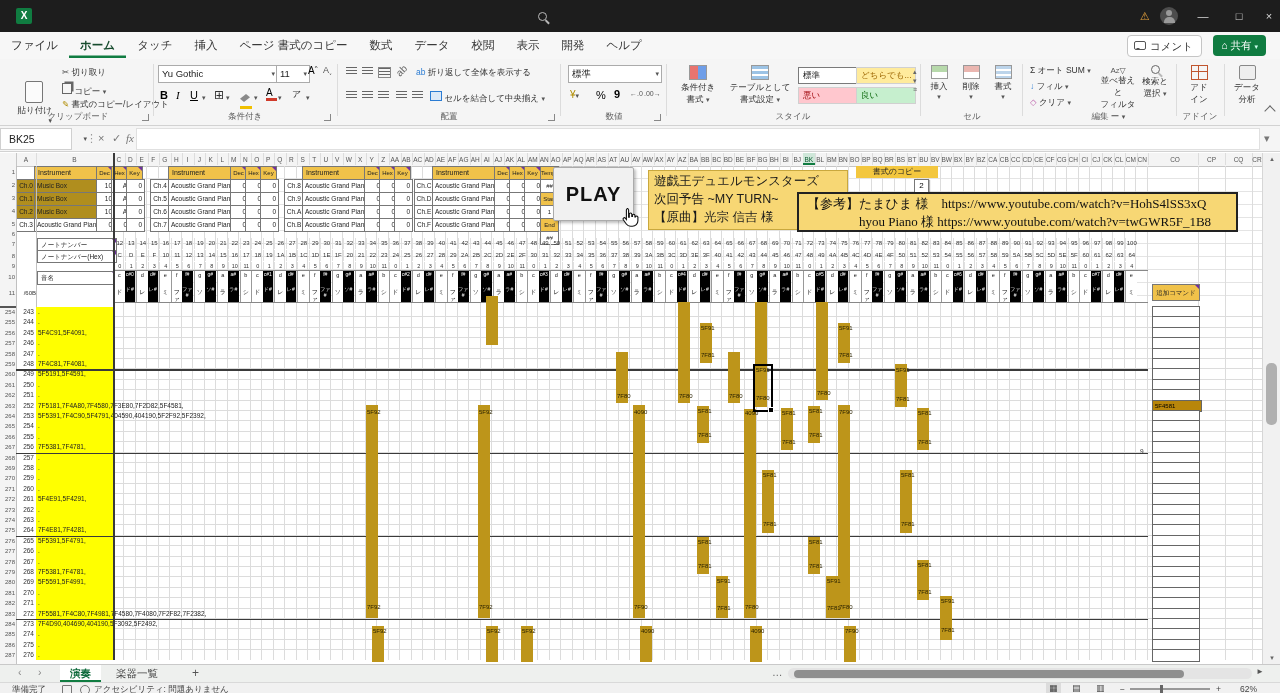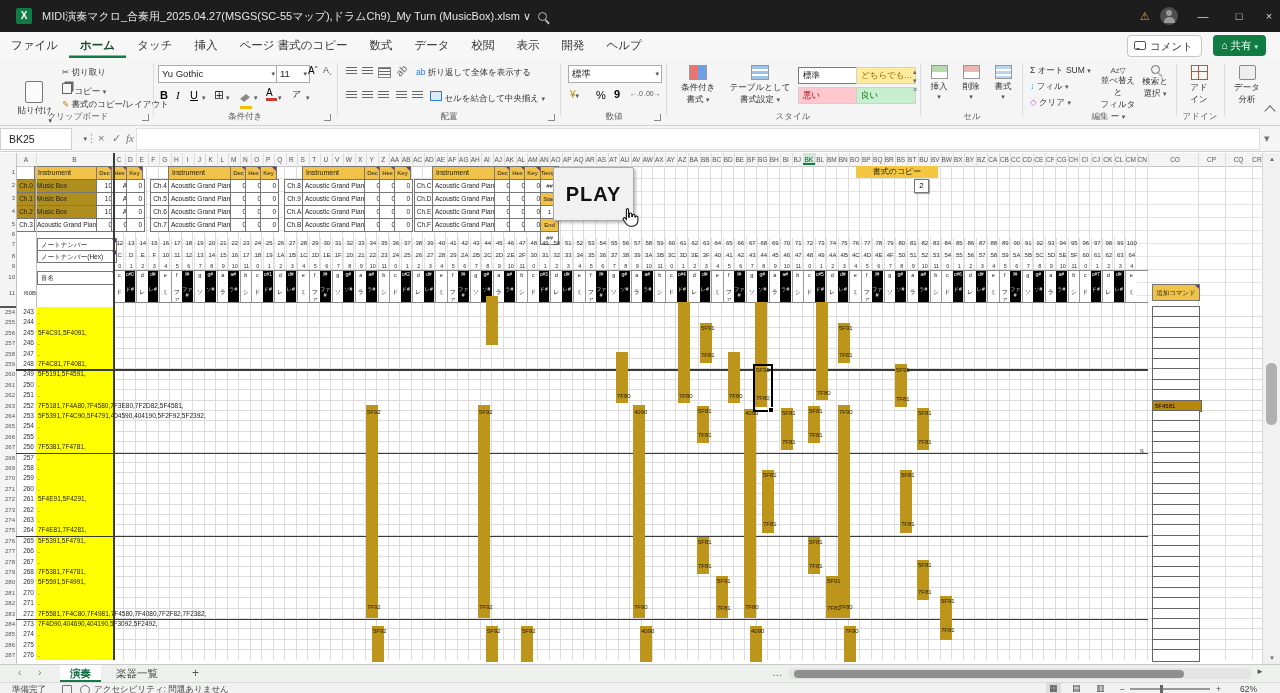--- a/index.html
+++ b/index.html
@@ -93,21 +93,20 @@
   #zoomtrack{position:absolute;left:1130px;top:5px;width:80px;height:1.5px;background:#999;}
   #zoomthumb{position:absolute;left:1160px;top:1.5px;width:3px;height:8px;background:#666;}
 </style>
 </head>
 <body>
 
 <div id="app">
 
   <div id="titlebar">
     <div id="xl-icon">X</div>
-    <div id="doc-title">MIDI演奏マクロ_合奏用_2025.04.27(MSGS(SC-55マップ),ドラムCh9)_My Turn (MusicBox).xlsm ∨</div>
     <span class="mag" style="left:538px;top:12px;"></span>
     <div class="tb-ic" style="left:1128px;color:#e8a33d;">⚠</div>
     <div id="avatar"></div>
     <div class="tb-ic" style="left:1186px;">—</div>
     <div class="tb-ic" style="left:1222px;">□</div>
     <div class="tb-ic" style="left:1258px;width:22px;">×</div>
   </div>
 
   <div id="menubar">
     <div id="menu-tabs">
@@ -1344,20 +1343,29 @@
         <div class="barlab" style="left: 918px; top: 436px;">7F81</div>
         <div class="bar" style="left: 940px; top: 443px; width: 11.5px; height: 44px;"></div>
         <div class="barlab" style="left: 941px; top: 445px;">5F91</div>
         <div class="barlab" style="left: 941px; top: 474px;">7F81</div>
       </div>
 
     <div id="play-btn">PLAY</div>
     <svg class="abs" style="left:620px;top:54px;z-index:9;" width="20" height="22" viewBox="0 0 20 22">
       <path d="M7 1.5c1 0 1.6.7 1.6 1.6v7h.7V7.3c0-.8.6-1.3 1.3-1.3s1.2.5 1.2 1.3v2.1h.7v-1c0-.7.5-1.2 1.2-1.2s1.2.5 1.2 1.2v1.5h.6c.1-.5.6-.9 1.2-.9.7 0 1.2.5 1.2 1.2v3.6c0 3-2.4 5.4-5.4 5.4h-1.9c-1.7 0-3.3-.8-4.3-2.2l-3-4.2c-.4-.6-.3-1.4.3-1.8.5-.4 1.3-.3 1.7.2l1.1 1.3V3.1c0-.9.7-1.6 1.6-1.6z" fill="#fff" stroke="#111" stroke-width="1.1"></path>
     </svg>
+    <div id="yugioh-box">
+      <div>遊戯王デュエルモンスターズ</div>
+      <div>次回予告 ~MY TURN~</div>
+      <div>【原曲】光宗 信吉 様</div>
+    </div>
+    <div id="ref-box">
+      <div style="padding:1px 0 0 8px;">【参考】たまひま 様　https://www.youtube.com/watch?v=HohS4lSS3xQ</div>
+      <div style="padding-left:60px;">hyou Piano 様 https://www.youtube.com/watch?v=twGWR5F_1B8</div>
+    </div>
     <div id="repeat-label">書式のコピー</div>
     <div id="repeat-value">2</div>
     <div id="selrect" style="left: 753px; top: 211px; width: 16px; height: 44px;"></div>
     <div id="vscroll">
       <div style="position:absolute;left:0;top:2px;width:18px;text-align:center;font-size:7px;color:#666;">▴</div>
       <div id="vthumb" style="top:210px;height:62px;"></div>
       <div style="position:absolute;left:0;bottom:2px;width:18px;text-align:center;font-size:7px;color:#666;">▾</div>
     </div>
   </div>
 

